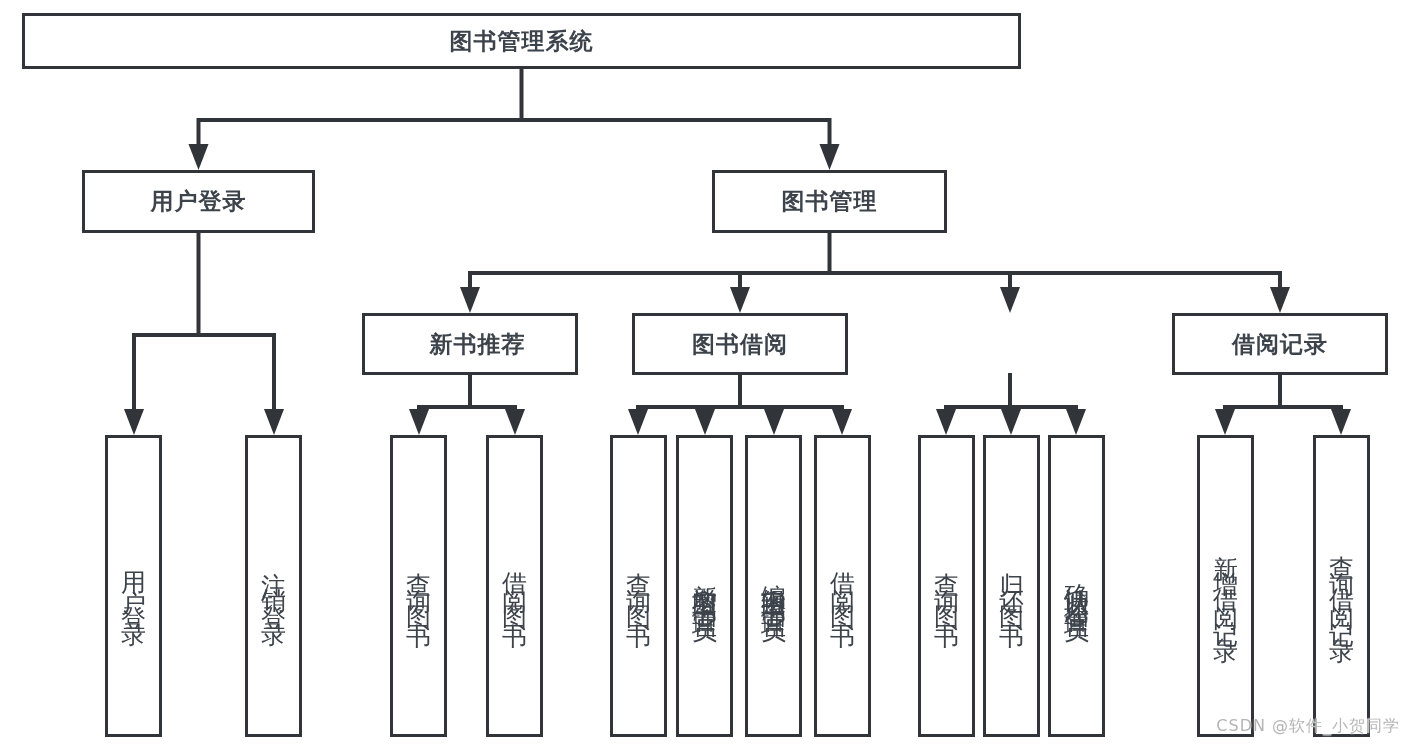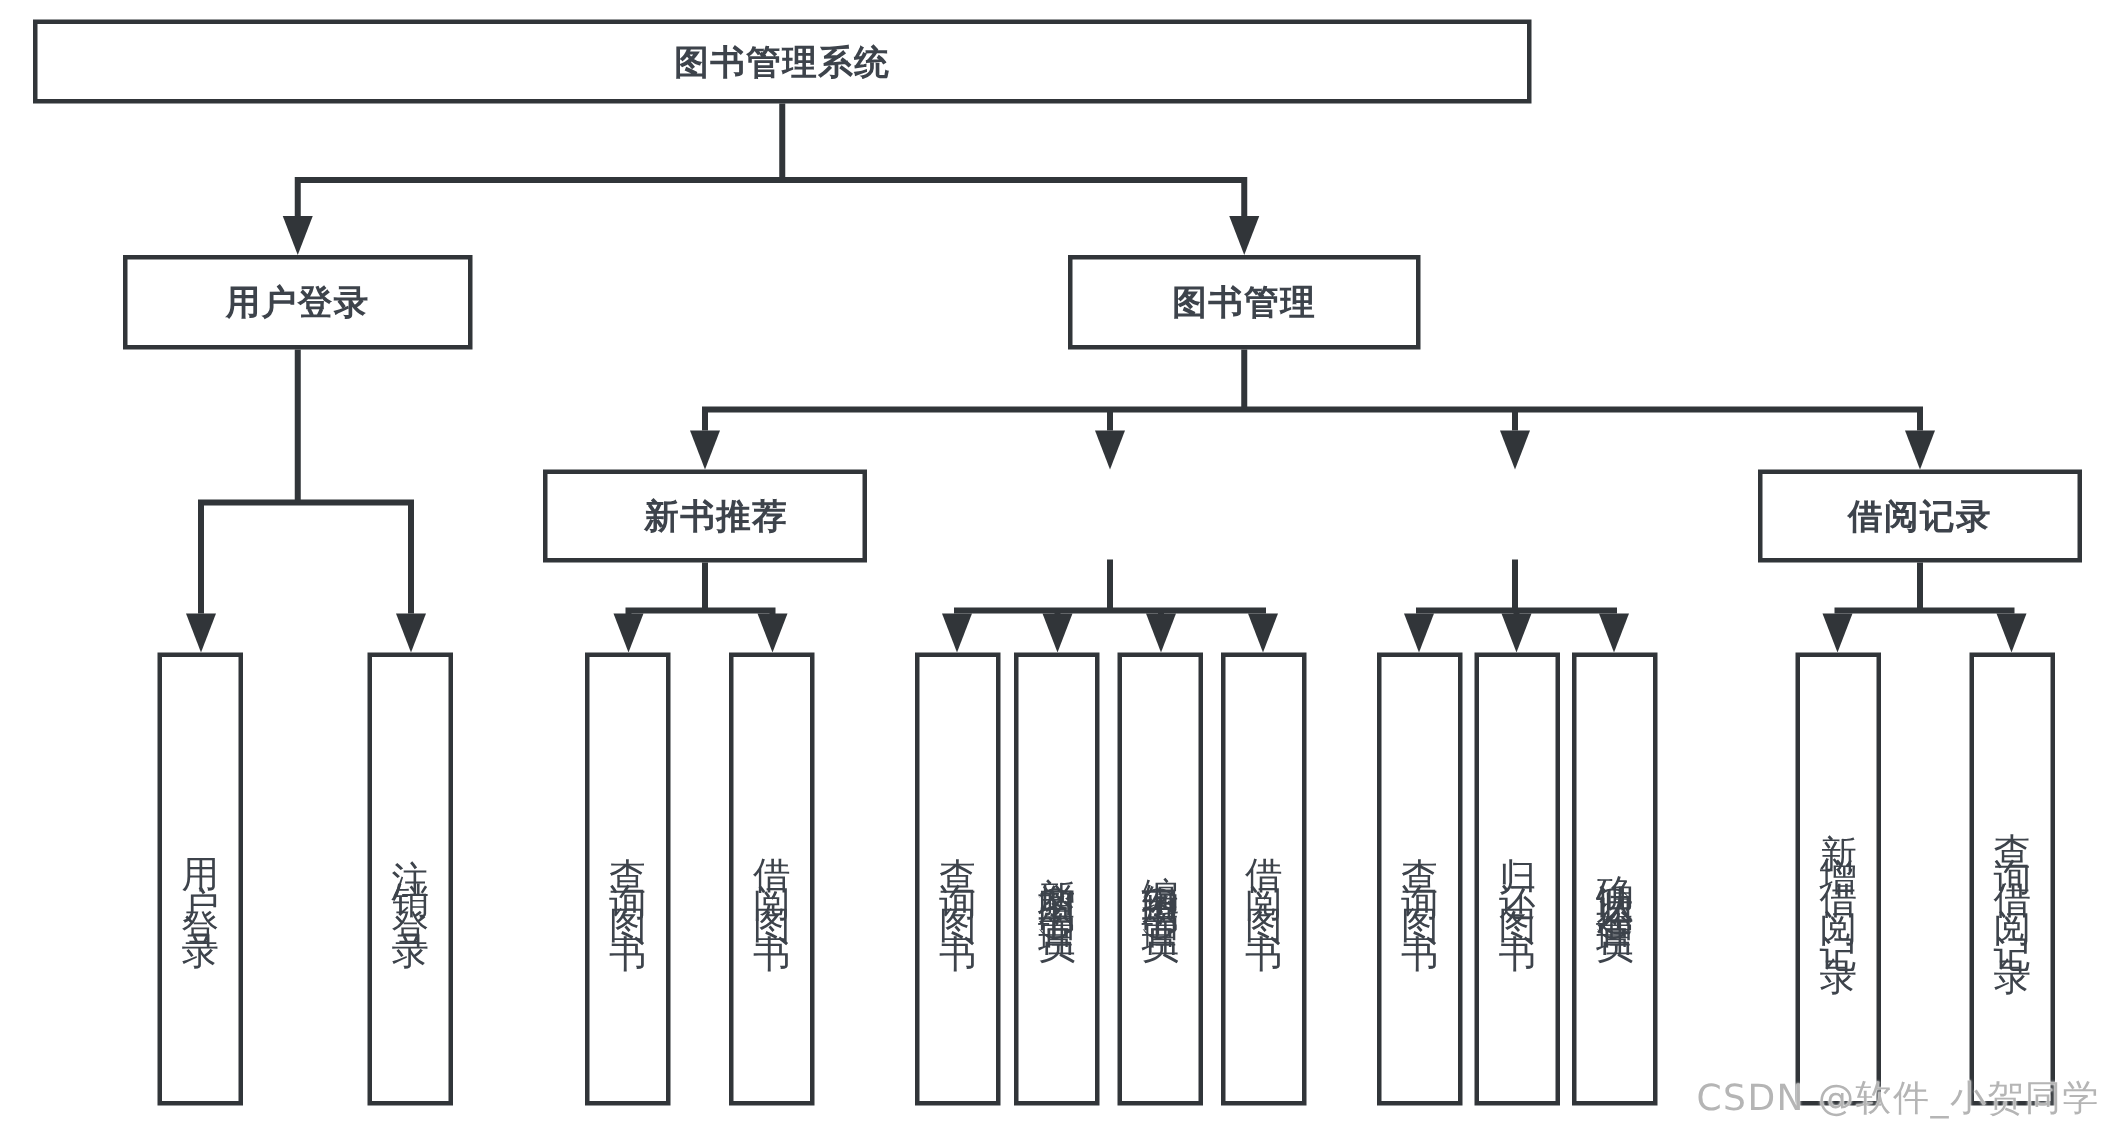--- a/index.html
+++ b/index.html
@@ -53,21 +53,21 @@
     font-size: 25px;
     letter-spacing: 17px;
     line-height: 1;
   }
   .vbox.long span { letter-spacing: 5px; }
   #watermark {
     position: absolute;
     right: 5px;
     top: 716px;
     z-index: 2;
-    font-size: 24px;
+    font-size: 16px;
     color: var(--watermark);
     letter-spacing: 1px;
     text-shadow: 0 0 2px #ffffff, 0 0 1px #ffffff;
     white-space: nowrap;
   }
 </style>
 </head>
 <body>
 
 <div id="canvas">
@@ -107,20 +107,21 @@
     <polygon points="1215,409 1235,409 1225,435"></polygon>
     <polygon points="1331,409 1351,409 1341,435"></polygon>
   </svg>
 
   <div class="box" style="left:22px; top:13px; width:999px; height:56px;">图书管理系统</div>
 
   <div class="box" style="left:82px; top:170px; width:233px; height:63px;">用户登录</div>
   <div class="box" style="left:712px; top:170px; width:235px; height:63px;">图书管理</div>
 
   <div class="box" style="left:362px; top:313px; width:216px; height:62px;padding-left:15px;">新书推荐</div>
+  <div class="box" style="left:632px; top:313px; width:216px; height:62px;">图书借阅</div>
   <div class="box" style="left:1172px; top:313px; width:216px; height:62px;">借阅记录</div>
 
   <div class="vbox" style="left:105px; top:435px; width:57px; height:302px;">
     <span>用户登录</span>
   </div>
   <div class="vbox" style="left:245px; top:435px; width:57px; height:302px;">
     <span>注销登录</span>
   </div>
 
   <div class="vbox" style="left:390px; top:435px; width:57px; height:302px;">

